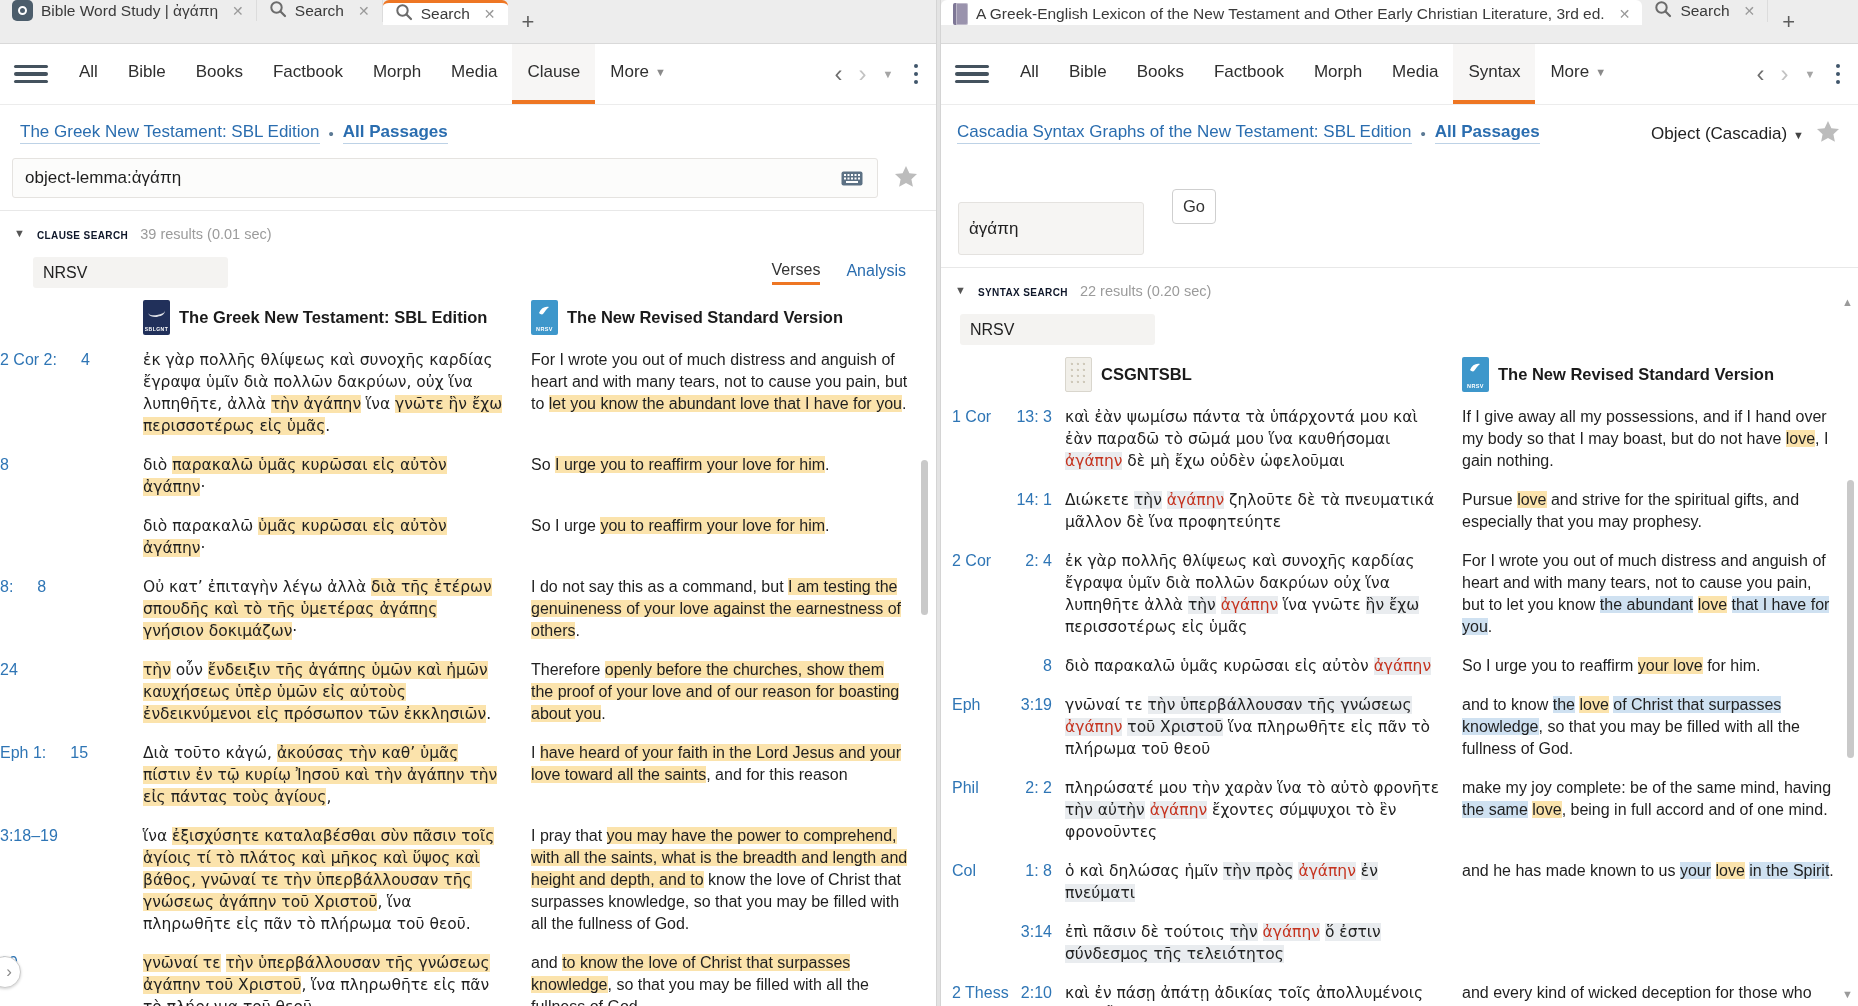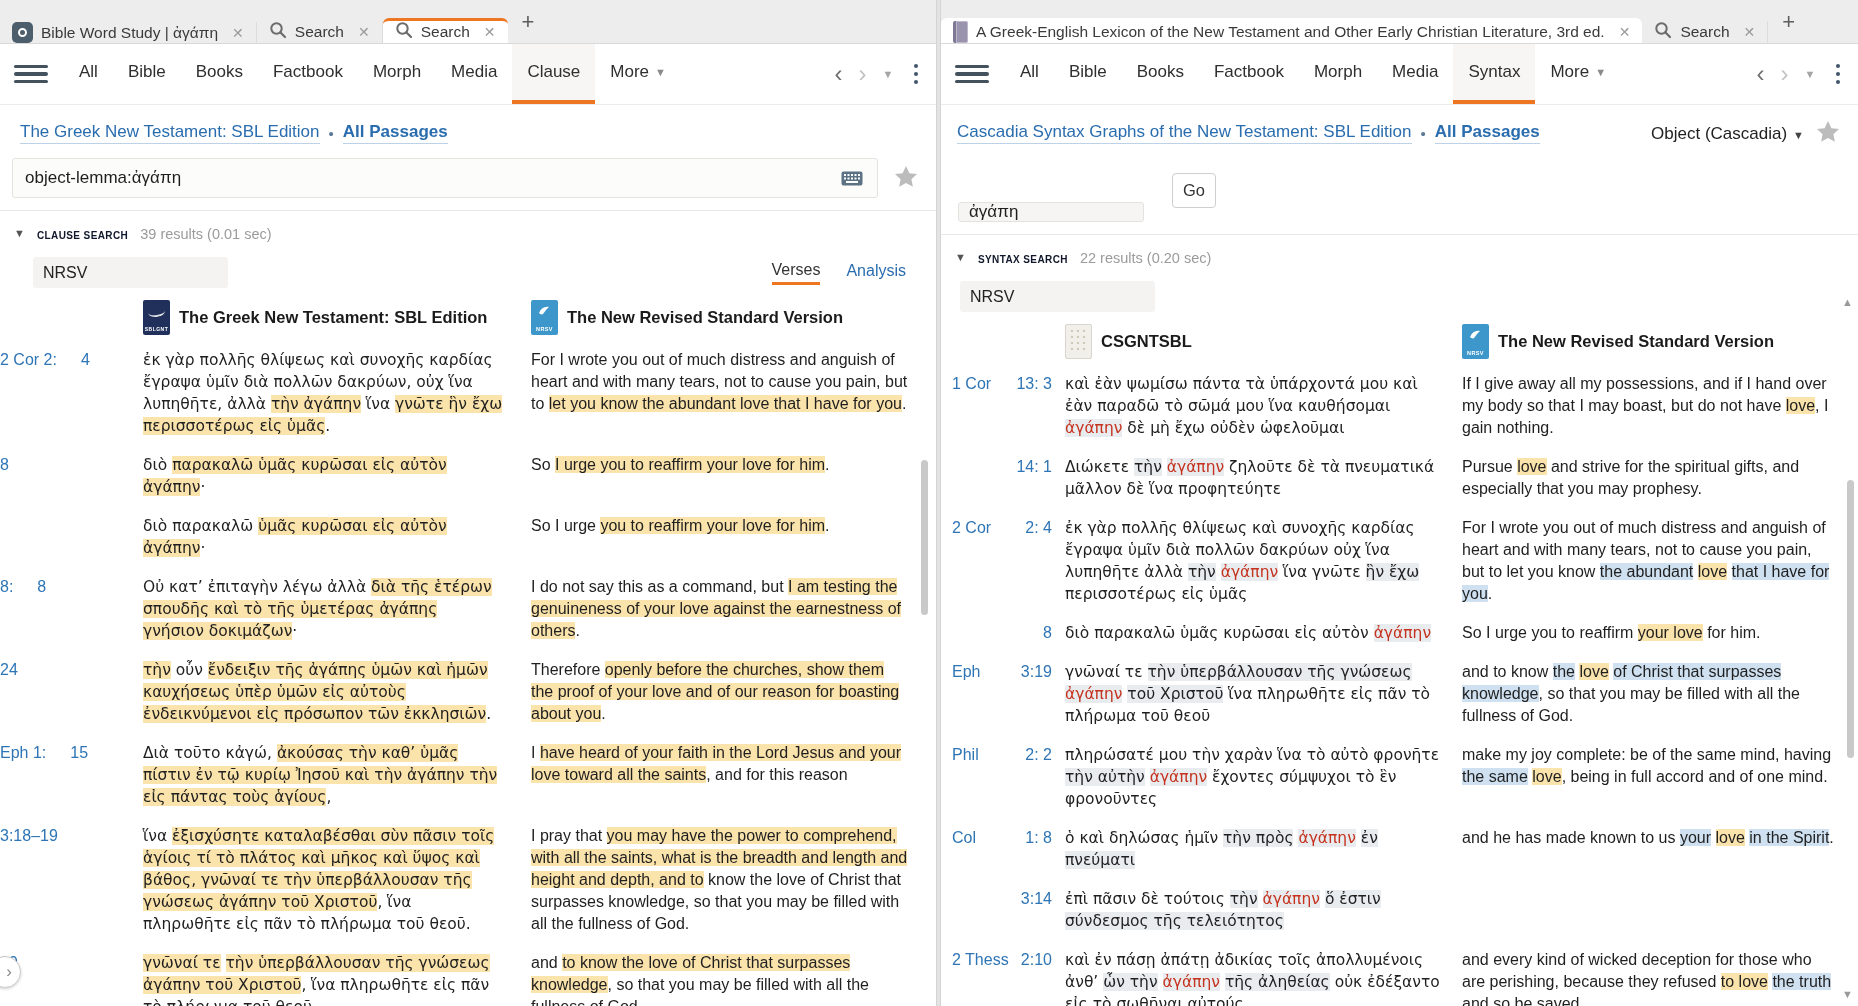--- a/index.html
+++ b/index.html
@@ -8,21 +8,21 @@
     --tabbar:#ededed; --border:#d9d9d9;
   }
   *{margin:0;padding:0;box-sizing:border-box;}
   body{font-family:"Liberation Sans","DejaVu Sans",sans-serif;background:#fff;}
   .app{position:relative;width:1858px;height:1006px;overflow:hidden;background:#fff;}
   .panel{position:absolute;top:0;bottom:0;background:#fff;}
   .panel-left{left:0;width:936px;}
   .panel-right{left:941px;width:917px;}
   .vdivider{position:absolute;top:0;bottom:0;left:936px;width:5px;background:#e3e3e3;border-left:1px solid #d4d4d4;border-right:1px solid #d4d4d4;}
   
-  .tabbar{height:44px;background:var(--tabbar);border-bottom:1px solid var(--border);display:flex;align-items:flex-end;overflow:hidden;}
+  .tabbar{height:44px;background:var(--tabbar);border-bottom:1px solid var(--border);display:flex;align-items:flex-start;overflow:hidden;}
   .tab{display:flex;align-items:center;gap:8px;padding:0 12px 0 12px;font-size:15.5px;color:#3a3a3a;position:relative;cursor:default;white-space:nowrap;border-right:1px solid #dcdcdc;}
   .tab.active{background:#fff;border-right:none;border-radius:6px 6px 0 0;border-top:3px solid transparent;margin-top:0;}
   .tab.active.accented{border-top:3px solid var(--accent);}
   .tab .close{color:#9a9a9a;font-size:14px;margin-left:6px;}
   .tab-plus{align-self:center;color:#5d5d5d;font-size:22px;padding:0 14px;line-height:1;}
   .icon-app{width:21px;height:21px;border-radius:5px;background:#4c5d6b;display:inline-flex;align-items:center;justify-content:center;flex:none;}
   .icon-app i{display:block;width:9px;height:9px;border:2px solid #fff;border-radius:50%;}
   .icon-book{width:15px;height:22px;border-radius:2px;background:#9a93ad;border-left:3px solid #7e7796;box-shadow:inset 0 0 0 1px rgba(255,255,255,.35);flex:none;}
   .svg-mag{flex:none;}
   
@@ -47,21 +47,21 @@
   .dot{color:#5c7a95;font-size:15px;}
   .obj-cluster{position:absolute;right:18px;top:-2px;display:flex;align-items:center;gap:12px;}
   .obj-label{font-size:17px;color:#222;}
   .obj-label .caret{font-size:11px;color:#444;margin-left:6px;}
   .star{flex:none;}
   .searchrow{display:flex;align-items:center;margin:14px 0 0 12px;}
   .search-input{flex:none;width:866px;height:40px;border:1px solid #e5e3e0;background:#fcfcfb;border-radius:3px;display:flex;align-items:center;padding:0 12px;font-size:17px;color:#1e1e1e;position:relative;}
   .search-input .kbd{position:absolute;right:14px;top:12px;}
   .searchrow .star{margin-left:16px;}
   .panel-right .searchrow{margin-left:17px;}
-  .input-sm{width:186px;height:20px;border:1px solid #e4e2df;background:#f6f5f3;border-radius:3px;display:flex;align-items:center;padding:0 10px;font-size:17px;color:#1e1e1e;margin-top:44px;}
+  .input-sm{width:186px;height:53px;border:1px solid #e4e2df;background:#f6f5f3;border-radius:3px;display:flex;align-items:center;padding:0 10px;font-size:17px;color:#1e1e1e;margin-top:44px;}
   .go-btn{margin-left:28px;height:35px;min-width:41px;padding:0 10px;border:1px solid #cfcfcf;border-radius:4px;background:#fff;font-size:16.5px;color:#333;display:flex;align-items:center;justify-content:center;}
   .hr{height:1px;background:#e8e8e8;margin-top:12px;}
   .sectionrow{display:flex;align-items:baseline;gap:12px;margin:15px 0 0 14px;}
   .tri{font-size:11px;color:#555;transform:translateY(-2px);}
   .sec-label{font-size:10px;font-weight:bold;letter-spacing:.4px;color:#0f172a;}
   .sec-results{font-size:14.5px;color:#9b9b9b;}
   .versionrow{display:flex;align-items:center;margin:15px 0 0 33px;position:relative;height:31px;}
   .panel-right .versionrow{margin-left:19px;}
   .chip{width:195px;height:31px;background:#f4f3f1;border-radius:3px;display:flex;align-items:center;padding:0 10px;font-size:16px;color:#222;}
   .view-tabs{position:absolute;right:30px;display:flex;gap:26px;align-items:center;}

